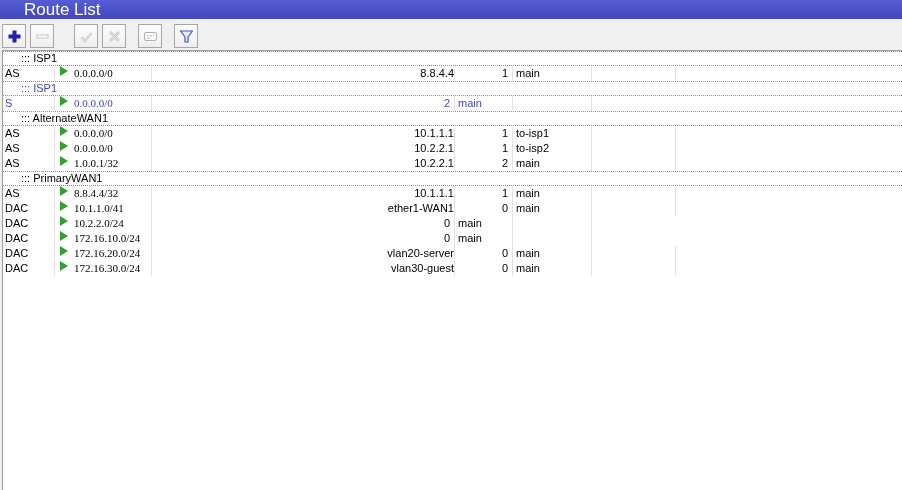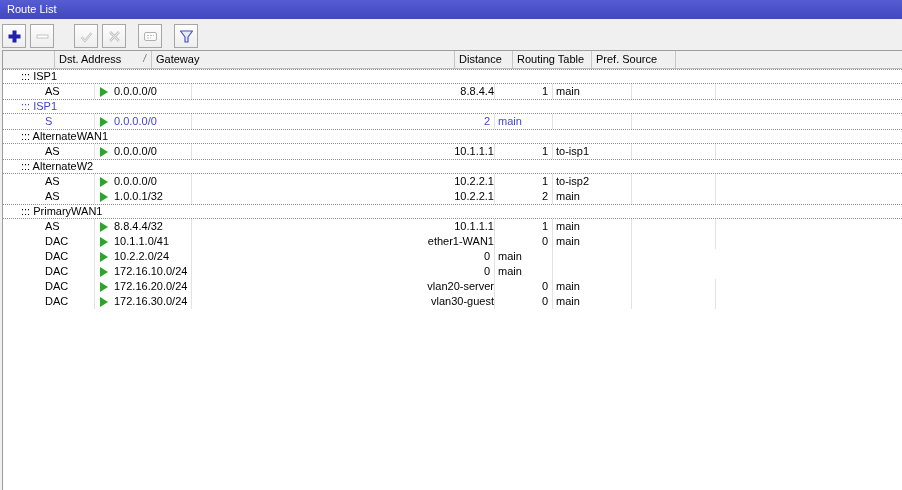--- a/index.html
+++ b/index.html
@@ -2,21 +2,21 @@
 <html><head>
 <meta charset="utf-8">
 <style>
   html,body{margin:0;padding:0;}
   body{font-family:"Liberation Sans","DejaVu Sans",sans-serif;background:#d8d8d8;}
   #window{position:relative;width:902px;height:490px;background:#f0f0f0;overflow:hidden;}
 
   
   .titlebar{position:absolute;left:0;top:0;width:100%;height:19px;
     background:linear-gradient(180deg,#565cd1 0%,#4a50c8 55%,#4247c0 100%);
-    color:#fff;font-size:11px;line-height:19px;padding-left:7px;box-sizing:border-box;}
+    color:#fff;font-size:17px;line-height:19px;padding-left:24px;box-sizing:border-box;}
 
   
   .toolbar{position:absolute;left:0;top:19px;width:100%;height:31px;background:#f0f0f0;
     display:flex;align-items:flex-start;padding:5px 0 0 2px;box-sizing:border-box;}
   .tbtn{width:24px;height:24px;background:linear-gradient(180deg,#fdfdfd,#eeeeee);
     border:1px solid #a6a6a6;box-sizing:border-box;display:flex;align-items:center;
     justify-content:center;margin-right:4px;padding:0;}
   .gap16{margin-left:16px;} .gap8{margin-left:8px;}
   .tbtn svg{display:block;}
 
@@ -27,24 +27,24 @@
   .hdr{display:grid;grid-template-columns:52px 97px 303px 58px 79px 84px 1fr;
     height:17px;background:#f0f0f0;border-bottom:1px solid #bdbdbd;font-size:11px;
     line-height:16px;color:#000;}
   .hcell{border-right:1px solid #c6c6c6;padding-left:4px;box-sizing:border-box;
     position:relative;white-space:nowrap;overflow:hidden;}
   .hcell.last{border-right:none;}
   .sortmark{position:absolute;right:5px;top:0;color:#707070;font-style:italic;font-size:10px;}
 
   .rows{width:100%;}
   .trow{height:15px;font-size:11px;line-height:15px;color:#000;box-sizing:border-box;white-space:nowrap;}
-  .trow.route{display:grid;grid-template-columns:52px 97px 303px 58px 79px 84px 1fr;padding-left:40px;}
+  .trow.route{display:grid;grid-template-columns:52px 97px 303px 58px 79px 84px 1fr;}
   .cell{border-right:1px solid #e2e2e2;box-sizing:border-box;overflow:hidden;}
   .c-flags{padding-left:2px;}
-  .c-dst{display:flex;align-items:center;}
+  .c-dst{display:flex;align-items:flex-start;font-family:Liberation Serif, serif;}
   .c-dst .tri{margin-left:5px;flex:0 0 auto;}
   .c-dst .dst-text{margin-left:6px;}
   .c-gw{padding-left:4px;text-align:right;}
   .c-dist{text-align:right;padding-right:4px;}
   .c-table{padding-left:3px;}
   .c-pref{padding-left:3px;}
   .c-rest{border-right:none;}
   .trow.comment{border-top:1px dotted #8f8f8f;border-bottom:1px dotted #8f8f8f;
     padding-left:18px;line-height:13px;}
   .trow.inactive{color:#4242cd;}
@@ -100,32 +100,20 @@
     <button class="tbtn gap8">
       <span>
         <svg width="15" height="15" viewBox="0 0 15 15">
             <path d="M1.5 2h12L9 8v5H6V8z" fill="#e8ecf8" stroke="#4553c0" stroke-width="1.2" stroke-linejoin="round"></path>
           </svg>
       </span>
     </button>
   </div>
 
   <div class="listview">
-    <div class="hdr">
-      <div class="hcell"></div>
-      <div class="hcell">
-        <span>Dst. Address</span>
-        <span class="sortmark">/</span>
-      </div>
-      <div class="hcell">Gateway</div>
-      <div class="hcell">Distance</div>
-      <div class="hcell">Routing Table</div>
-      <div class="hcell">Pref. Source</div>
-      <div class="hcell last"></div>
-    </div>
     <div class="rows">
         <div class="trow comment">::: ISP1</div>
         <div class="trow route">
           <div class="cell c-flags">AS</div>
           <div class="cell c-dst">
             <svg class="tri" width="8" height="10" viewBox="0 0 8 10">
               <polygon points="0,0 8,5 0,10" fill="#2ba52b"></polygon>
             </svg>
             <span class="dst-text">0.0.0.0/0</span>
           </div>
@@ -157,21 +145,20 @@
               <polygon points="0,0 8,5 0,10" fill="#2ba52b"></polygon>
             </svg>
             <span class="dst-text">0.0.0.0/0</span>
           </div>
           <div class="cell c-gw">10.1.1.1</div>
           <div class="cell c-dist">1</div>
           <div class="cell c-table">to-isp1</div>
           <div class="cell c-pref"></div>
           <div class="cell c-rest"></div>
         </div>
-        <div class="trow comment">::: AlternateW2</div>
         <div class="trow route">
           <div class="cell c-flags">AS</div>
           <div class="cell c-dst">
             <svg class="tri" width="8" height="10" viewBox="0 0 8 10">
               <polygon points="0,0 8,5 0,10" fill="#2ba52b"></polygon>
             </svg>
             <span class="dst-text">0.0.0.0/0</span>
           </div>
           <div class="cell c-gw">10.2.2.1</div>
           <div class="cell c-dist">1</div>

